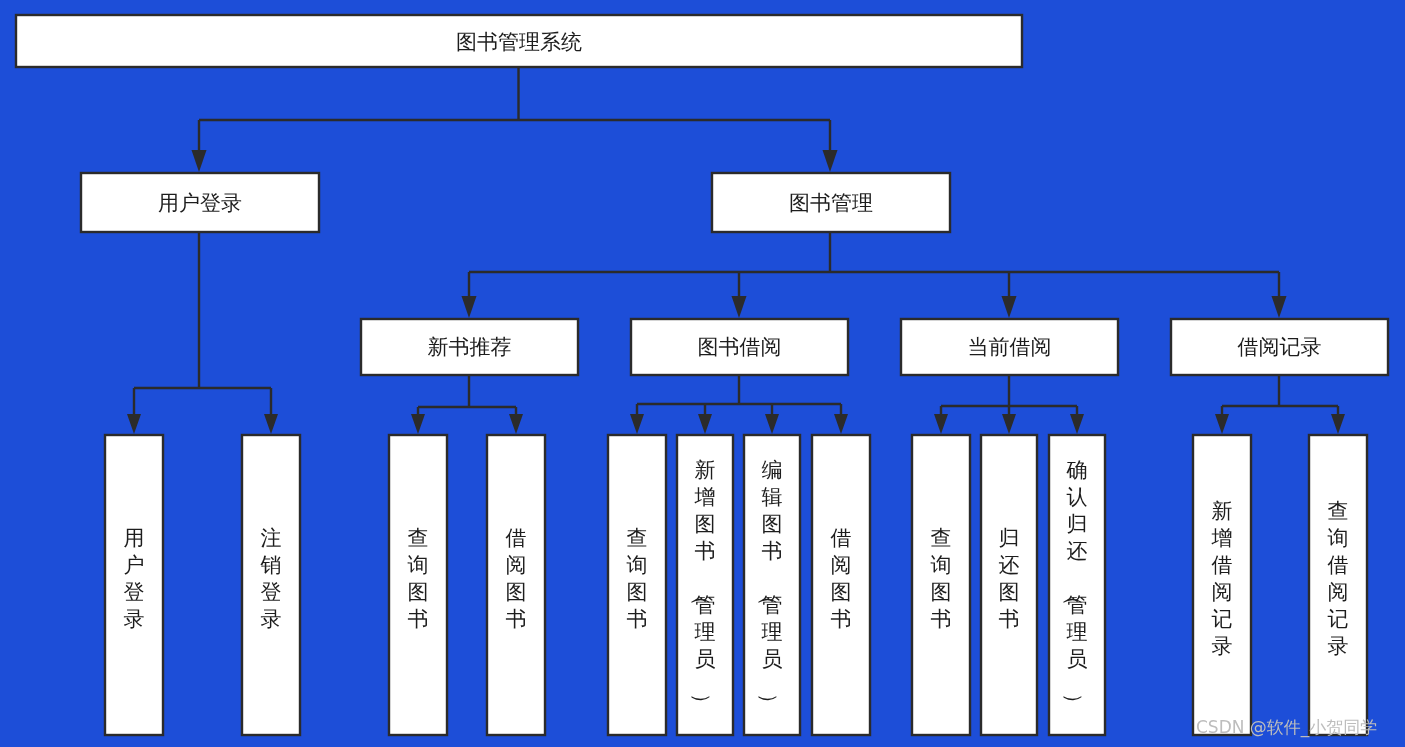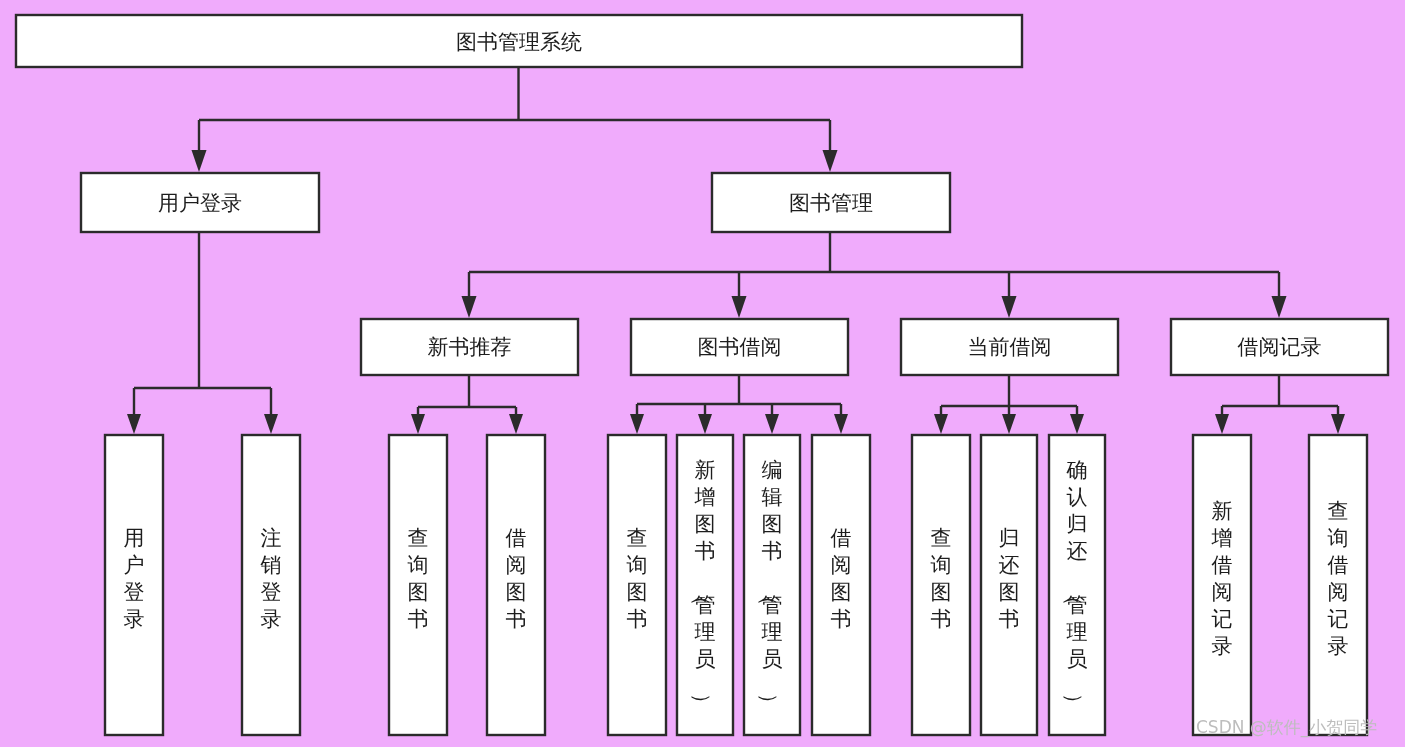--- a/index.html
+++ b/index.html
@@ -11,21 +11,21 @@
   body {
     width: 1405px;
     height: 747px;
     overflow: hidden;
     font-family: "DejaVu Sans", "Liberation Sans", sans-serif;
   }
   #diagram-root {
     position: relative;
     width: 1405px;
     height: 747px;
-    background: #f0abfc;
+    background: #1d4ed8;
   }
   svg#flowchart {
     position: absolute;
     top: 0;
     left: 0;
     width: 1405px;
     height: 747px;
     display: block;
   }
   .node-box {

